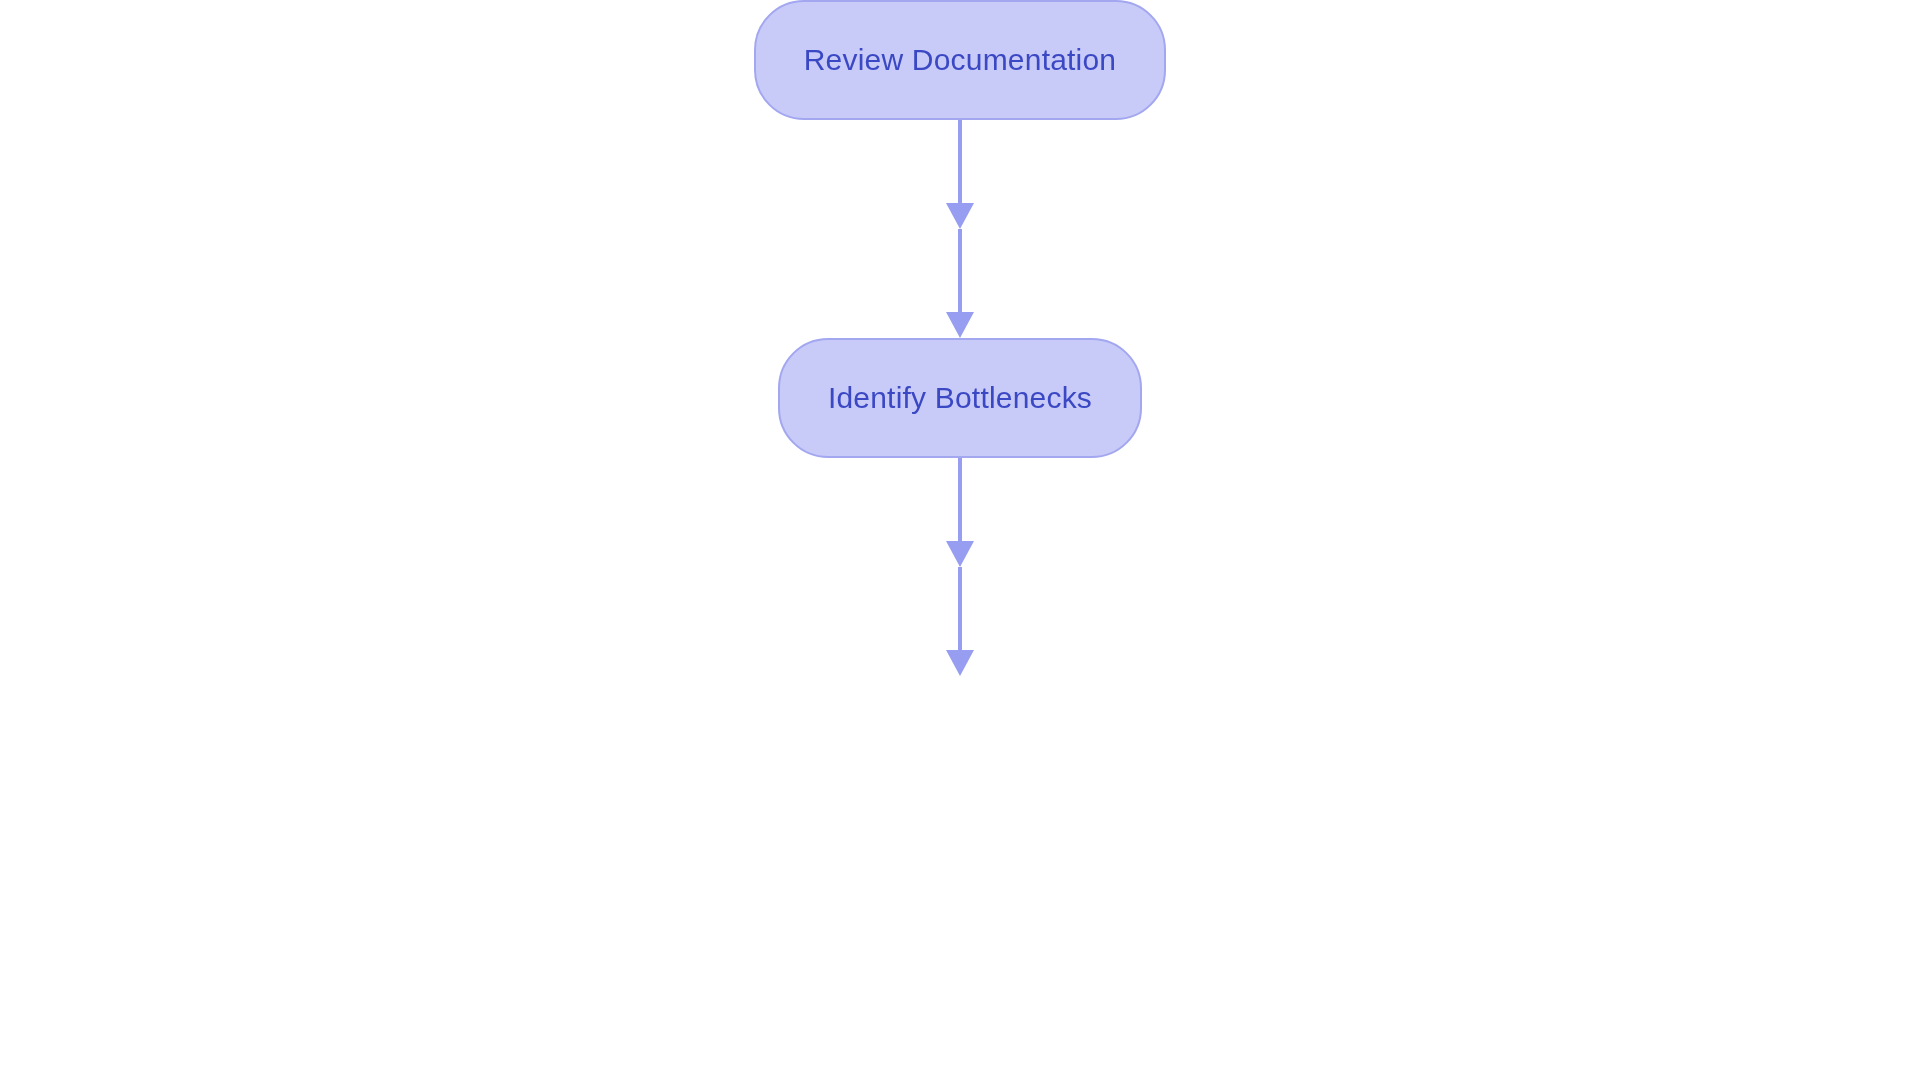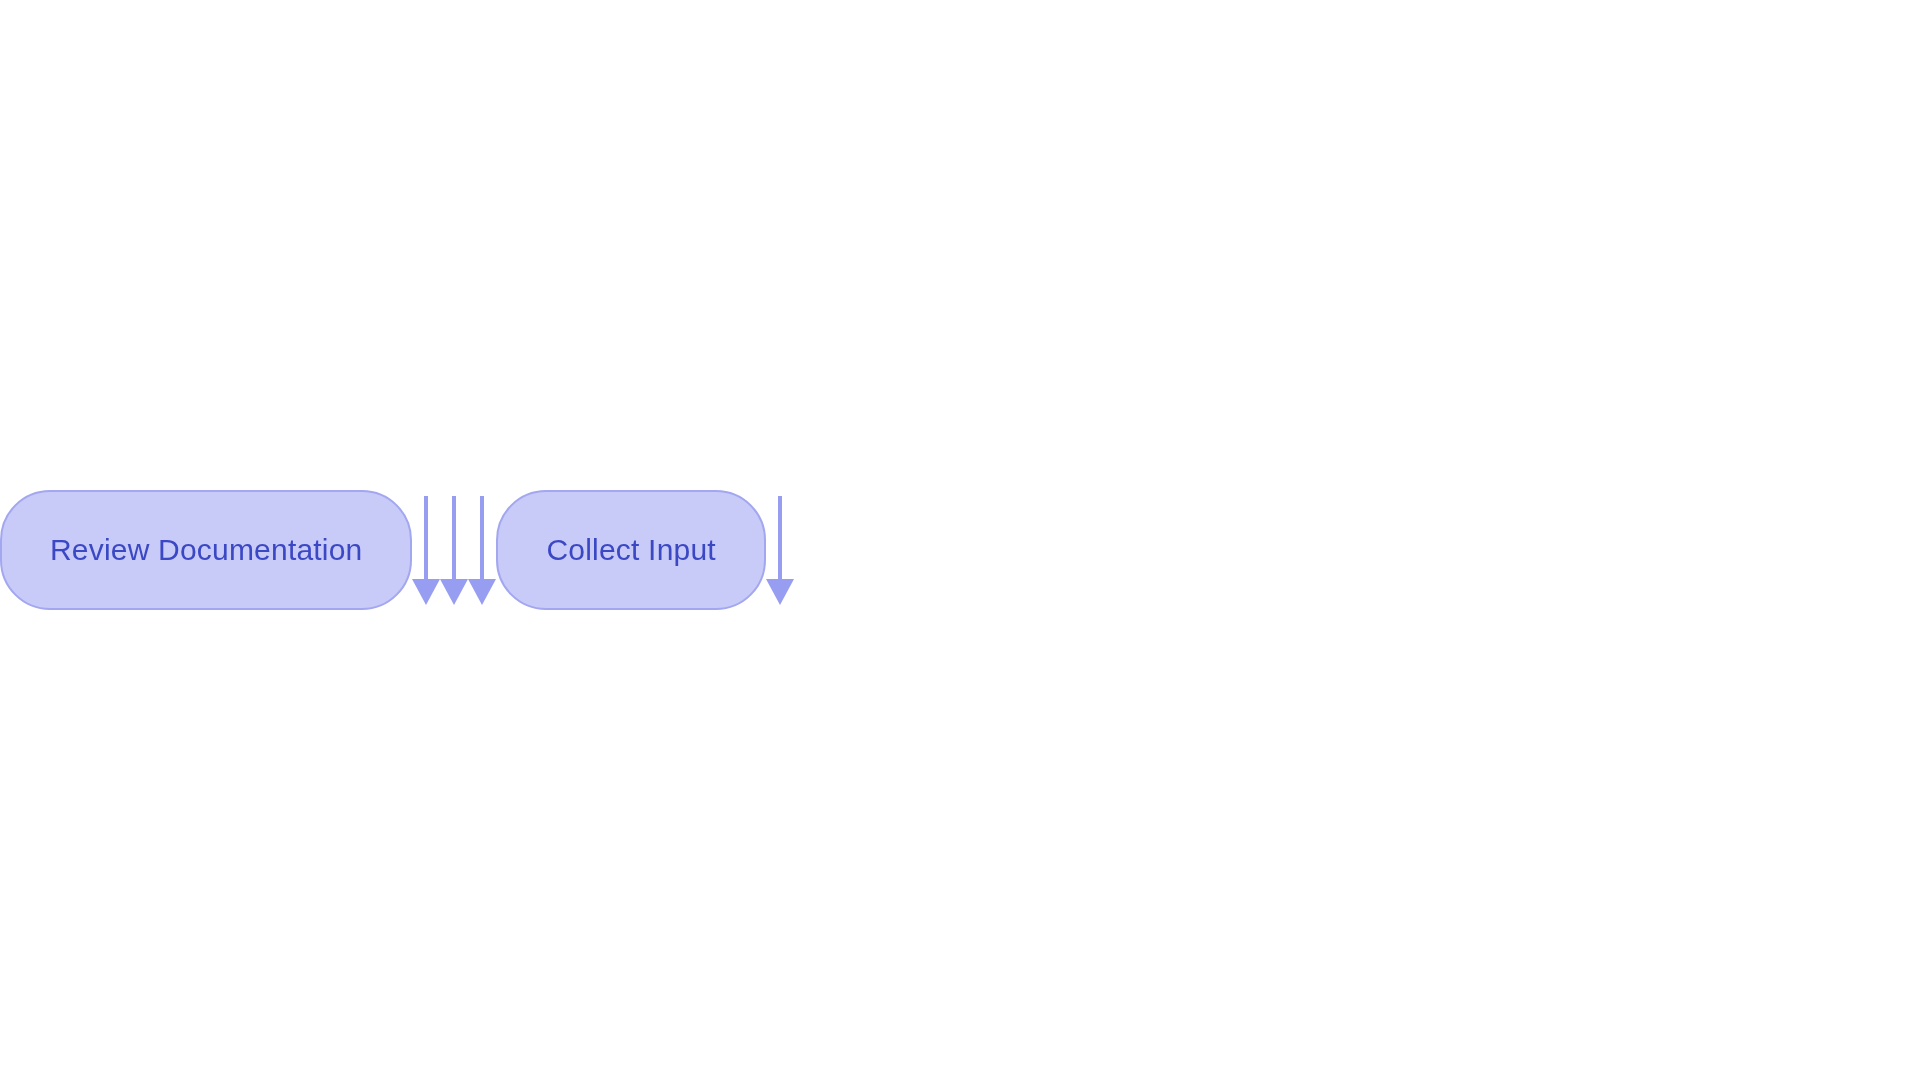--- a/index.html
+++ b/index.html
@@ -15,22 +15,23 @@
     padding: 0;
     background: var(--background);
     font-family: "Liberation Sans", "DejaVu Sans", sans-serif;
   }
   .canvas {
     position: relative;
     width: 1920px;
     height: 1083px;
     background: var(--background);
     display: flex;
+    flex-direction: column;
     align-items: center;
-    padding-top: 17px;
+    padding-top: 0;
   }
   .node {
     height: 120px;
     padding: 0 48px;
     display: flex;
     align-items: center;
     justify-content: center;
     background: var(--node-fill);
     border: 2px solid var(--node-border);
     border-radius: 50px;
@@ -76,29 +77,29 @@
     <div class="arrow-line"></div>
     <div class="arrow-head"></div>
   </div>
 
 
   <div class="arrow">
     <div class="arrow-line"></div>
     <div class="arrow-head"></div>
   </div>
 
+  <div class="node">
+    <span class="node-label">Identify Bottlenecks</span>
+  </div>
 
   <div class="arrow">
     <div class="arrow-line"></div>
     <div class="arrow-head"></div>
   </div>
 
-  <div class="node">
-    <span class="node-label">Collect Input</span>
-  </div>
 
   <div class="arrow">
     <div class="arrow-line"></div>
     <div class="arrow-head"></div>
   </div>
 
 
 </div>
 
 </body></html>

